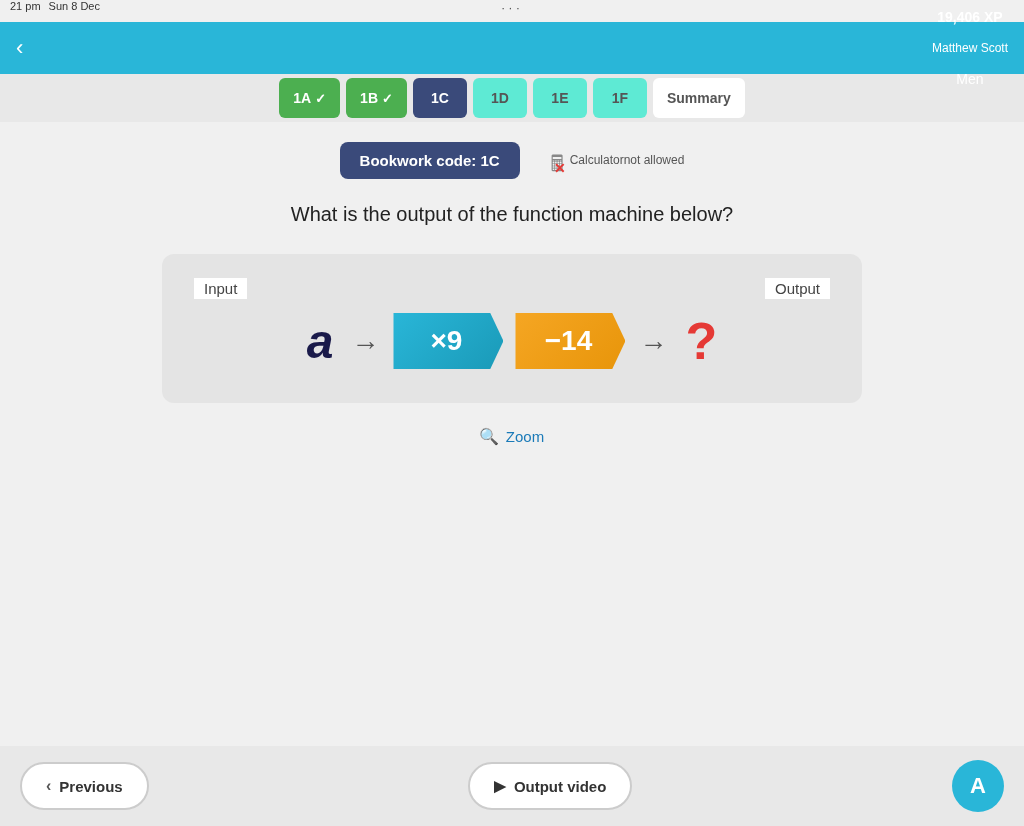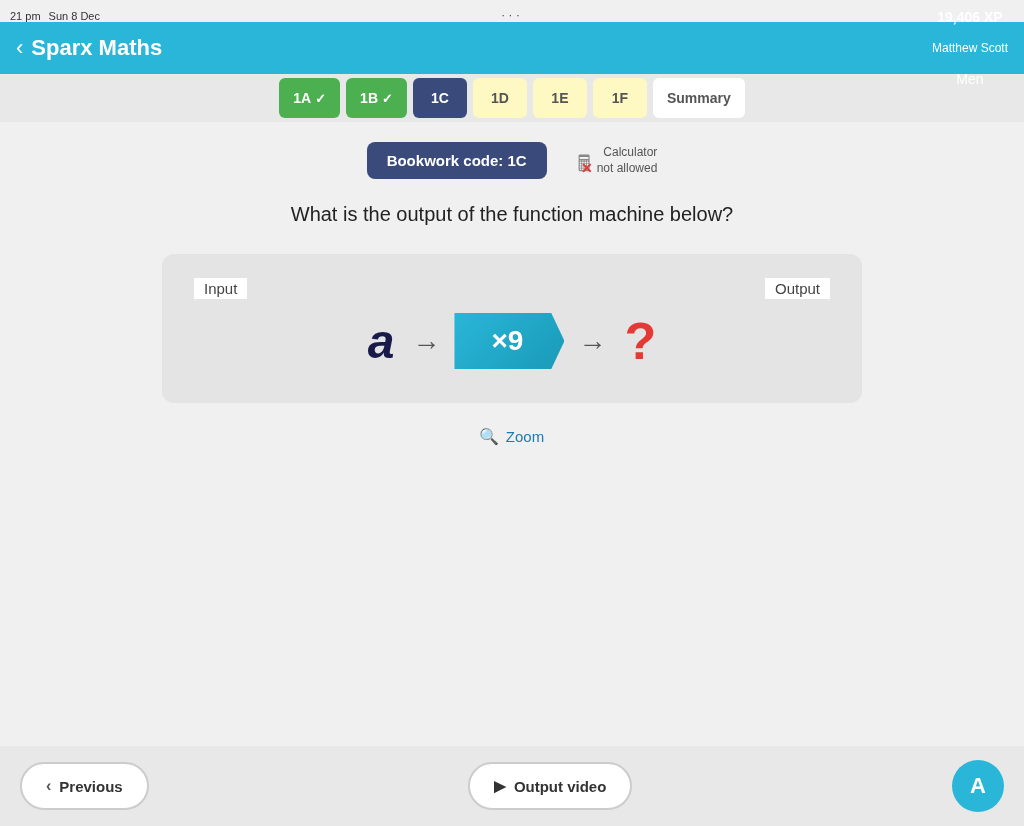--- a/index.html
+++ b/index.html
@@ -12,21 +12,21 @@
       position: relative;
     }
 
     
     .status-bar {
       position: absolute;
       top: 0; left: 0; right: 0;
       height: 22px;
       background: #f0f0f0;
       display: flex;
-      align-items: flex-end;
+      align-items: flex-start;
       padding: 0 10px;
       font-size: 11px;
       color: #333;
       z-index: 10;
     }
     .status-bar .dots {
       position: absolute;
       left: 50%;
       transform: translateX(-50%);
       letter-spacing: 3px;
@@ -104,21 +104,21 @@
     }
     .tab.completed {
       background: #4caf50;
       color: white;
     }
     .tab.active {
       background: #3a4a7a;
       color: white;
     }
     .tab.inactive {
-      background: #fef9c3;
+      background: #5eead4;
       color: #555;
     }
     .tab.summary {
       background: white;
       color: #555;
       min-width: 90px;
     }
     .checkmark {
       font-size: 13px;
     }
@@ -170,21 +170,21 @@
       position: absolute;
       bottom: 0;
       right: -2px;
       color: #e53935;
       font-weight: 700;
       font-size: 14px;
       line-height: 1;
     }
     .calc-label {
       display: flex;
-      flex-direction: column;
+      flex-direction: row;
       font-size: 12px;
       color: #555;
       line-height: 1.3;
     }
 
     
     .question-text {
       font-size: 20px;
       color: #222;
       margin-bottom: 28px;
@@ -330,21 +330,20 @@
 <body>
 
 <div class="status-bar">
   <span>21 pm</span>
   <span style="margin-left:8px;">Sun 8 Dec</span>
   <span class="dots">···</span>
 </div>
 
 <div class="header">
   <span class="header-back">‹</span>
-  <span class="header-title">Sparx Maths</span>
   <div class="header-right">
     <span class="xp-badge">19,406 XP</span>
     <span class="user-name">Matthew Scott</span>
     <span class="menu-text">Men</span>
   </div>
 </div>
 
 <div class="tabs-bar">
   <div class="tab completed">
     <span>1A</span>
@@ -393,20 +392,23 @@
     <div class="diagram-labels">
       <span class="diagram-label">Input</span>
       <span class="diagram-label">Output</span>
     </div>
     <div class="diagram-row">
       <span class="input-var">a</span>
       <span class="arrow">→</span>
       <div class="func-box blue">
         <span>×9</span>
       </div>
+      <div class="func-box yellow">
+        <span>−14</span>
+      </div>
       <span class="arrow">→</span>
       <span class="output-q">?</span>
     </div>
   </div>
 
   <div class="zoom-btn">
     <span class="zoom-icon">🔍</span>
     <span>Zoom</span>
   </div>
 

